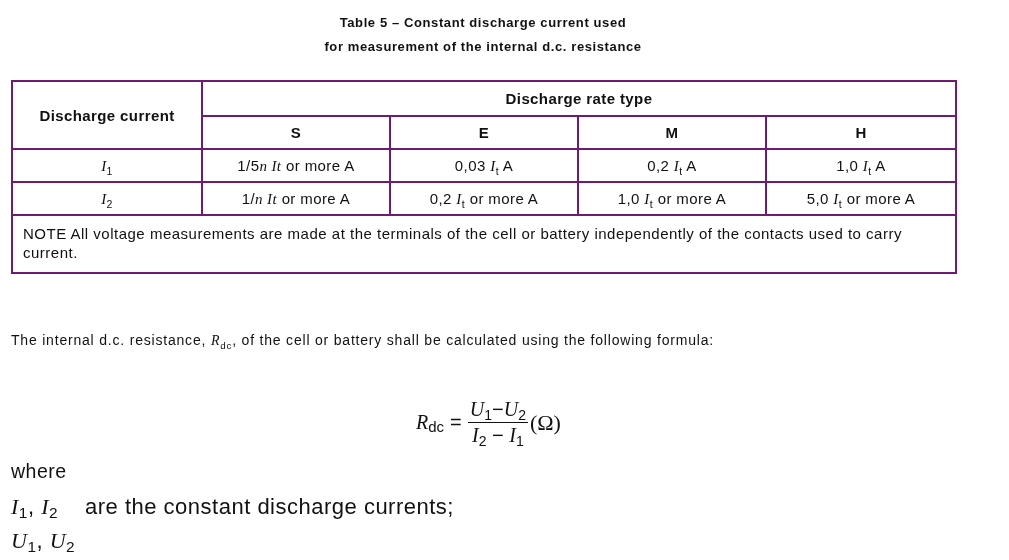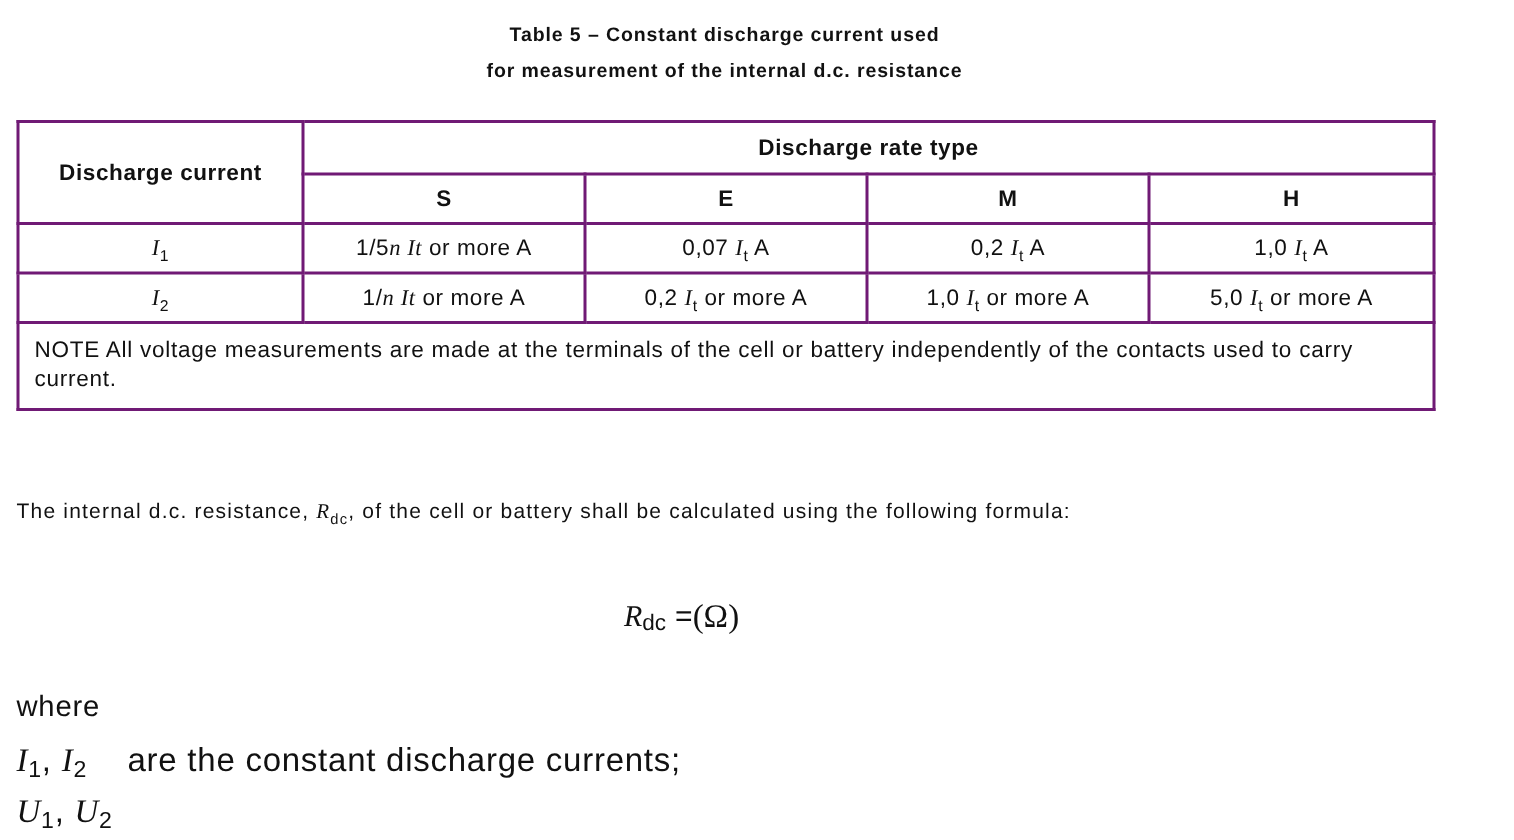--- a/index.html
+++ b/index.html
@@ -48,21 +48,21 @@
   </tr>
   <tr class="r-h2">
     <td class="hdr" style="width:186px">S</td>
     <td class="hdr" style="width:186px">E</td>
     <td class="hdr" style="width:186px">M</td>
     <td class="hdr">H</td>
   </tr>
   <tr class="r-d">
     <td><span class="it">I</span><sub>1</sub></td>
     <td><span>1/5</span><span class="it">n It</span><span> or more A</span></td>
-    <td><span>0,07 </span><span class="it">I</span><sub>t</sub><span> A</span></td>
+    <td><span>0,03 </span><span class="it">I</span><sub>t</sub><span> A</span></td>
     <td><span>0,2 </span><span class="it">I</span><sub>t</sub><span> A</span></td>
     <td><span>1,0 </span><span class="it">I</span><sub>t</sub><span> A</span></td>
   </tr>
   <tr class="r-d">
     <td><span class="it">I</span><sub>2</sub></td>
     <td><span>1/</span><span class="it">n It</span><span> or more A</span></td>
     <td><span>0,2 </span><span class="it">I</span><sub>t</sub><span> or more A</span></td>
     <td><span>1,0 </span><span class="it">I</span><sub>t</sub><span> or more A</span></td>
     <td><span>5,0 </span><span class="it">I</span><sub>t</sub><span> or more A</span></td>
   </tr>
@@ -70,20 +70,24 @@
     <td colspan="5" class="note">NOTE   All voltage measurements are made at the terminals of the cell or battery independently of the contacts used to carry current.</td>
   </tr>
 </tbody>
   </table>
 
 <div class="para"><span>The internal d.c. resistance, </span><span class="it">R</span><sub>dc</sub><span>, of the cell or battery shall be calculated using the following formula:</span></div>
 
 <div class="formula">
   <span class="lhs"><span>R</span><sub>dc</sub></span>
   <span style="margin-left:6px">=</span>
+  <span class="frac">
+    <span class="num"><span class="var">U</span><sub>1</sub><span>−</span><span class="var">U</span><sub>2</sub></span>
+    <span class="den"><span class="var">I</span><sub>2</sub><span> − </span><span class="var">I</span><sub>1</sub></span>
+  </span>
   <span class="unit">(Ω)</span>
 </div>
 
 <div class="where">where</div>
 
 <div class="defs d1">
   <span class="sym"><span class="var">I</span><sub>1</sub><span>, </span><span class="var">I</span><sub>2</sub></span>
   <span>are the constant discharge currents;</span>
 </div>
 

